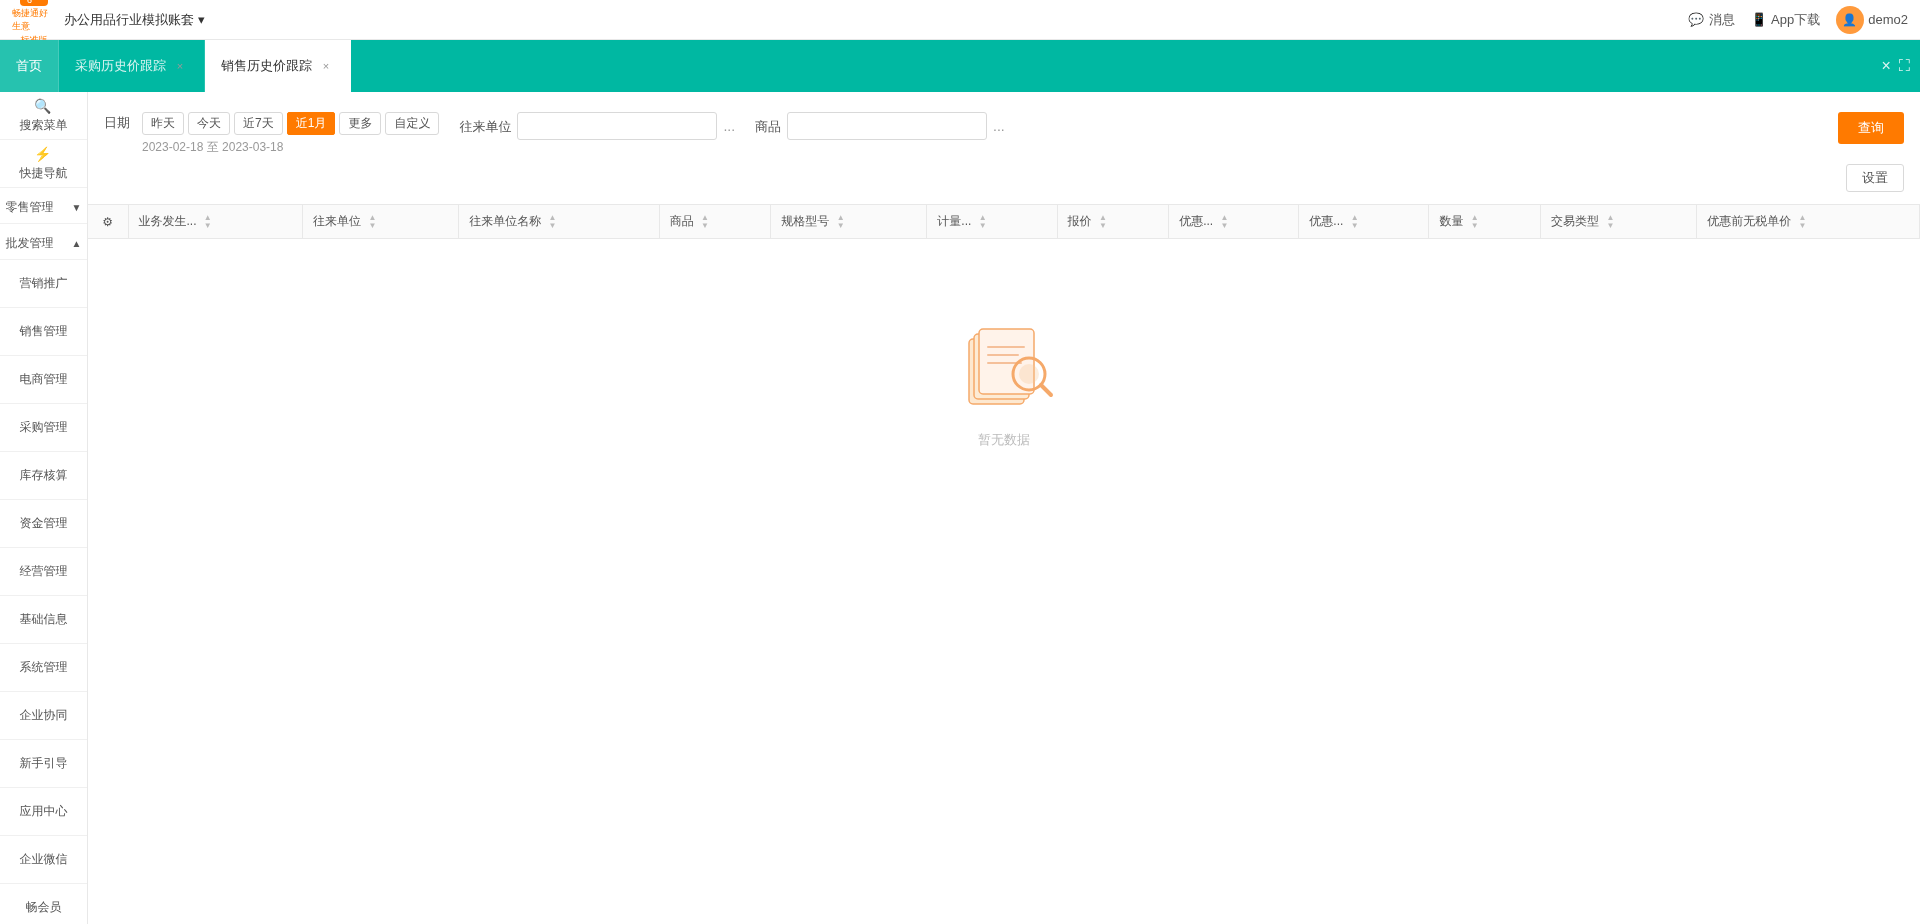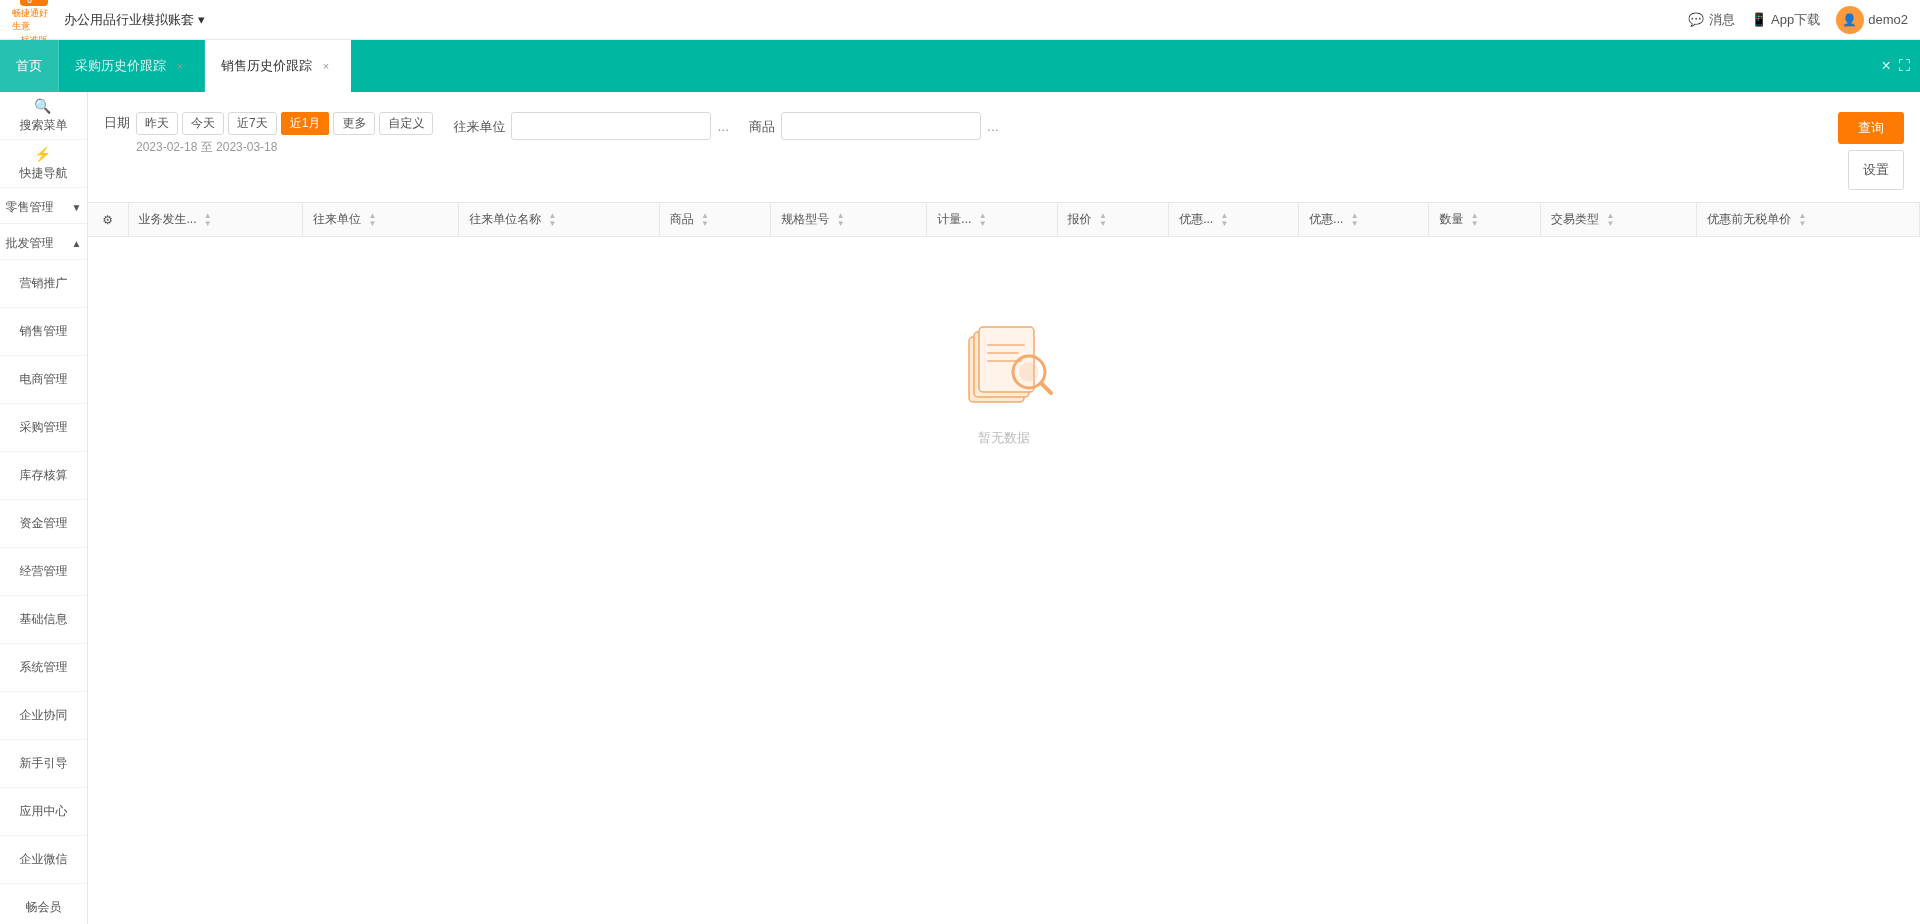--- a/index.html
+++ b/index.html
@@ -227,21 +227,21 @@
     .filter-row {
       display: flex;
       align-items: flex-start;
       padding: 10px 0 12px;
       gap: 20px;
       flex-wrap: wrap;
     }
     .filter-group {
       display: flex;
       align-items: flex-start;
-      gap: 6px;
+      gap: 12px;
     }
     .filter-label {
       color: #555;
       font-size: 13px;
       padding-top: 2px;
       white-space: nowrap;
     }
     .date-buttons {
       display: flex;
       flex-direction: column;
@@ -303,28 +303,27 @@
       height: 32px;
     }
     .btn-settings {
       padding: 4px 14px;
       background: #fff;
       color: #555;
       border: 1px solid #d9d9d9;
       border-radius: 3px;
       cursor: pointer;
       font-size: 13px;
-      height: 40px;
+      height: 28px;
       margin-left: 8px;
     }
     .filter-right {
       display: flex;
       flex-direction: column;
-      gap: 6px;
-      align-items: flex-end;
+      gap: 20px;
       margin-left: auto;
     }
 
     
     .table-container {
       flex: 1;
       background: #fff;
       margin: 0;
       overflow: auto;
     }

